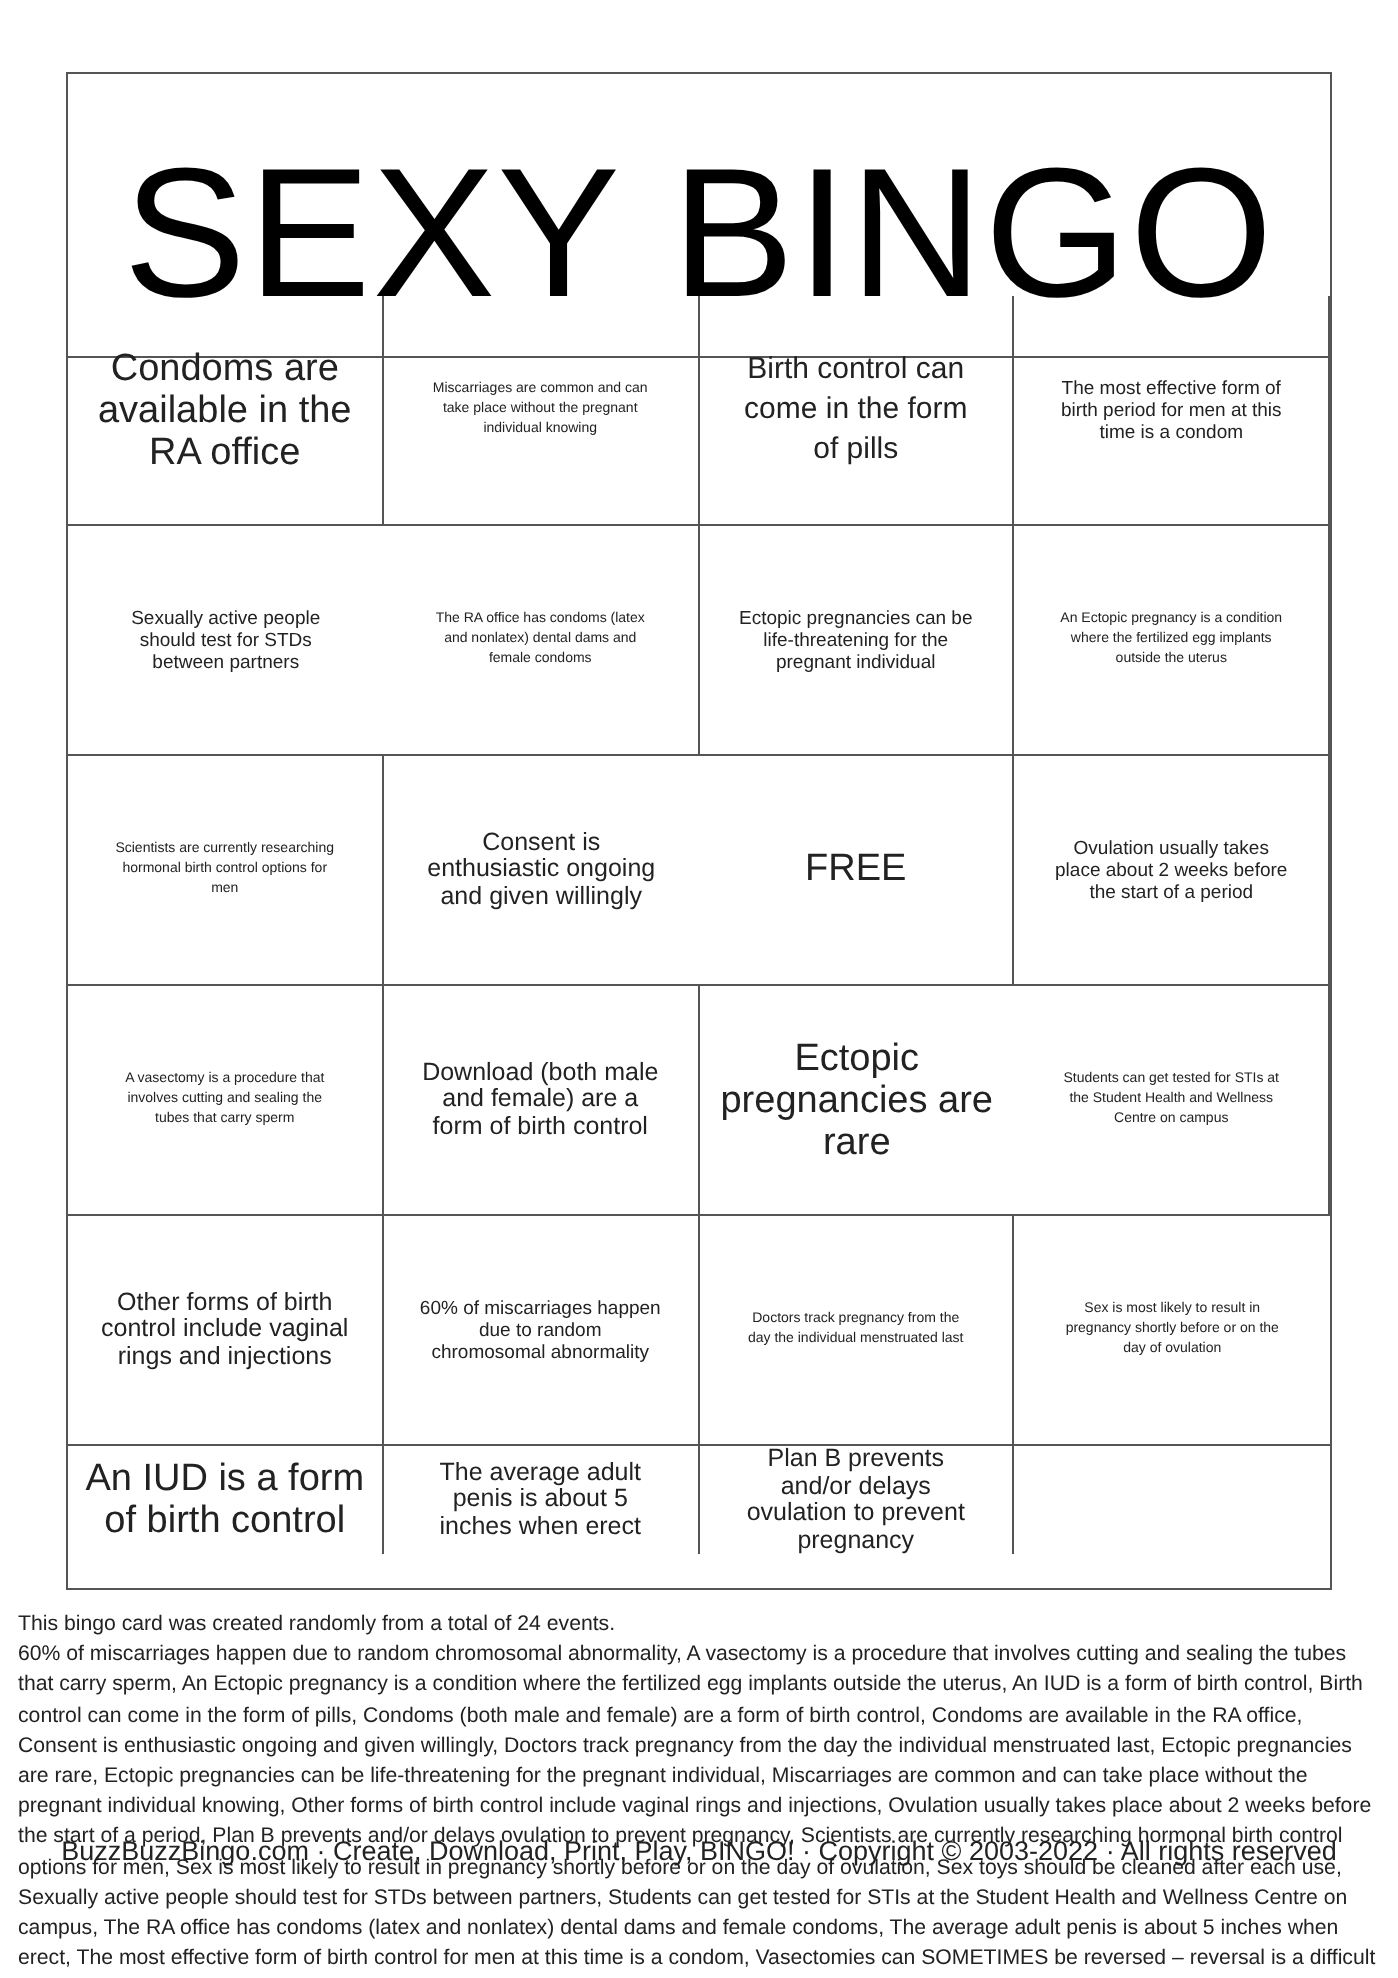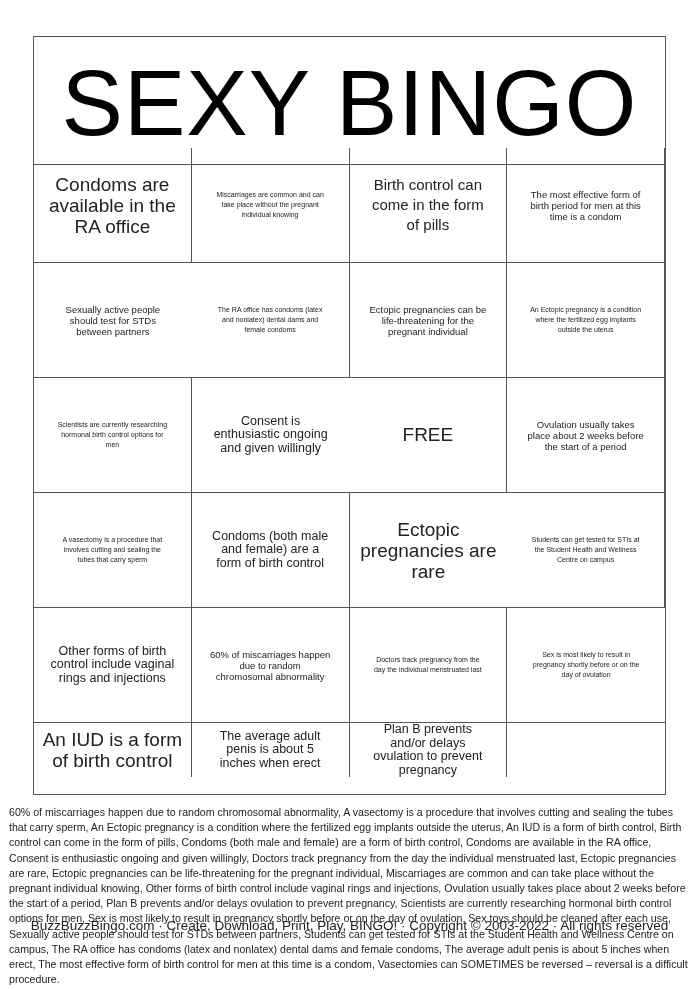--- a/index.html
+++ b/index.html
@@ -22,21 +22,21 @@
       left: 33px;
       top: 36px;
       width: 633px;
       height: 759px;
       box-sizing: border-box;
       border: 1px solid #555555;
     }
     .title-box {
       position: absolute;
       left: 0;
-      top: 0;
+      top: 14px;
       width: 631px;
       height: 127px;
       border-bottom: 1px solid #555555;
       display: flex;
       align-items: center;
       justify-content: center;
     }
     .title {
       font-size: 92px;
       letter-spacing: 1px;
@@ -136,21 +136,21 @@
         <div class="cell sz-free">
           <span>FREE</span>
         </div>
         <div class="cell sz-s">
           <span>Ovulation usually takes place about 2 weeks before the start of a period</span>
         </div>
         <div class="cell sz-xs">
           <span>A vasectomy is a procedure that involves cutting and sealing the tubes that carry sperm</span>
         </div>
         <div class="cell sz-m">
-          <span>Condoms (both male and female) are a form of birth control</span>
+          <span>Download (both male and female) are a form of birth control</span>
         </div>
         <div class="cell sz-xl">
           <span>Ectopic pregnancies are rare</span>
         </div>
         <div class="cell sz-xs">
           <span>Students can get tested for STIs at the Student Health and Wellness Centre on campus</span>
         </div>
         <div class="cell sz-m">
           <span>Other forms of birth control include vaginal rings and injections</span>
         </div>
@@ -169,17 +169,18 @@
         <div class="cell sz-m">
           <span>The average adult penis is about 5 inches when erect</span>
         </div>
         <div class="cell sz-m">
           <span>Plan B prevents and/or delays ovulation to prevent pregnancy</span>
         </div>
       </div>
   </div>
 
   <div class="info">
+    <p>This bingo card was created randomly from a total of 24 events.</p>
     <p>60% of miscarriages happen due to random chromosomal abnormality, A vasectomy is a procedure that involves cutting and sealing the tubes that carry sperm, An Ectopic pregnancy is a condition where the fertilized egg implants outside the uterus, An IUD is a form of birth control, Birth control can come in the form of pills, Condoms (both male and female) are a form of birth control, Condoms are available in the RA office, Consent is enthusiastic  ongoing and given willingly, Doctors track pregnancy from the day the individual menstruated last, Ectopic pregnancies are rare, Ectopic pregnancies can be life-threatening for the pregnant individual, Miscarriages are common  and can take place without the pregnant individual knowing, Other forms of birth control include vaginal rings and injections, Ovulation usually takes place about 2 weeks before the start of a period, Plan B prevents and/or delays ovulation to prevent pregnancy, Scientists are currently researching hormonal birth control options for men, Sex is most likely to result in pregnancy shortly before or on the day of ovulation, Sex toys should be cleaned after each use, Sexually active people should test for STDs between partners, Students can get tested for STIs at the Student Health and Wellness Centre on campus, The RA office has condoms (latex and nonlatex)  dental dams and female condoms, The average adult penis is about 5 inches when erect, The most effective form of birth control for men at this time is a condom, Vasectomies can SOMETIMES be reversed – reversal is a difficult procedure.</p>
   </div>
 
   <div class="footer">BuzzBuzzBingo.com · Create, Download, Print, Play, BINGO! · Copyright © 2003-2022 · All rights reserved</div>
 </div>
 
 </body></html>

